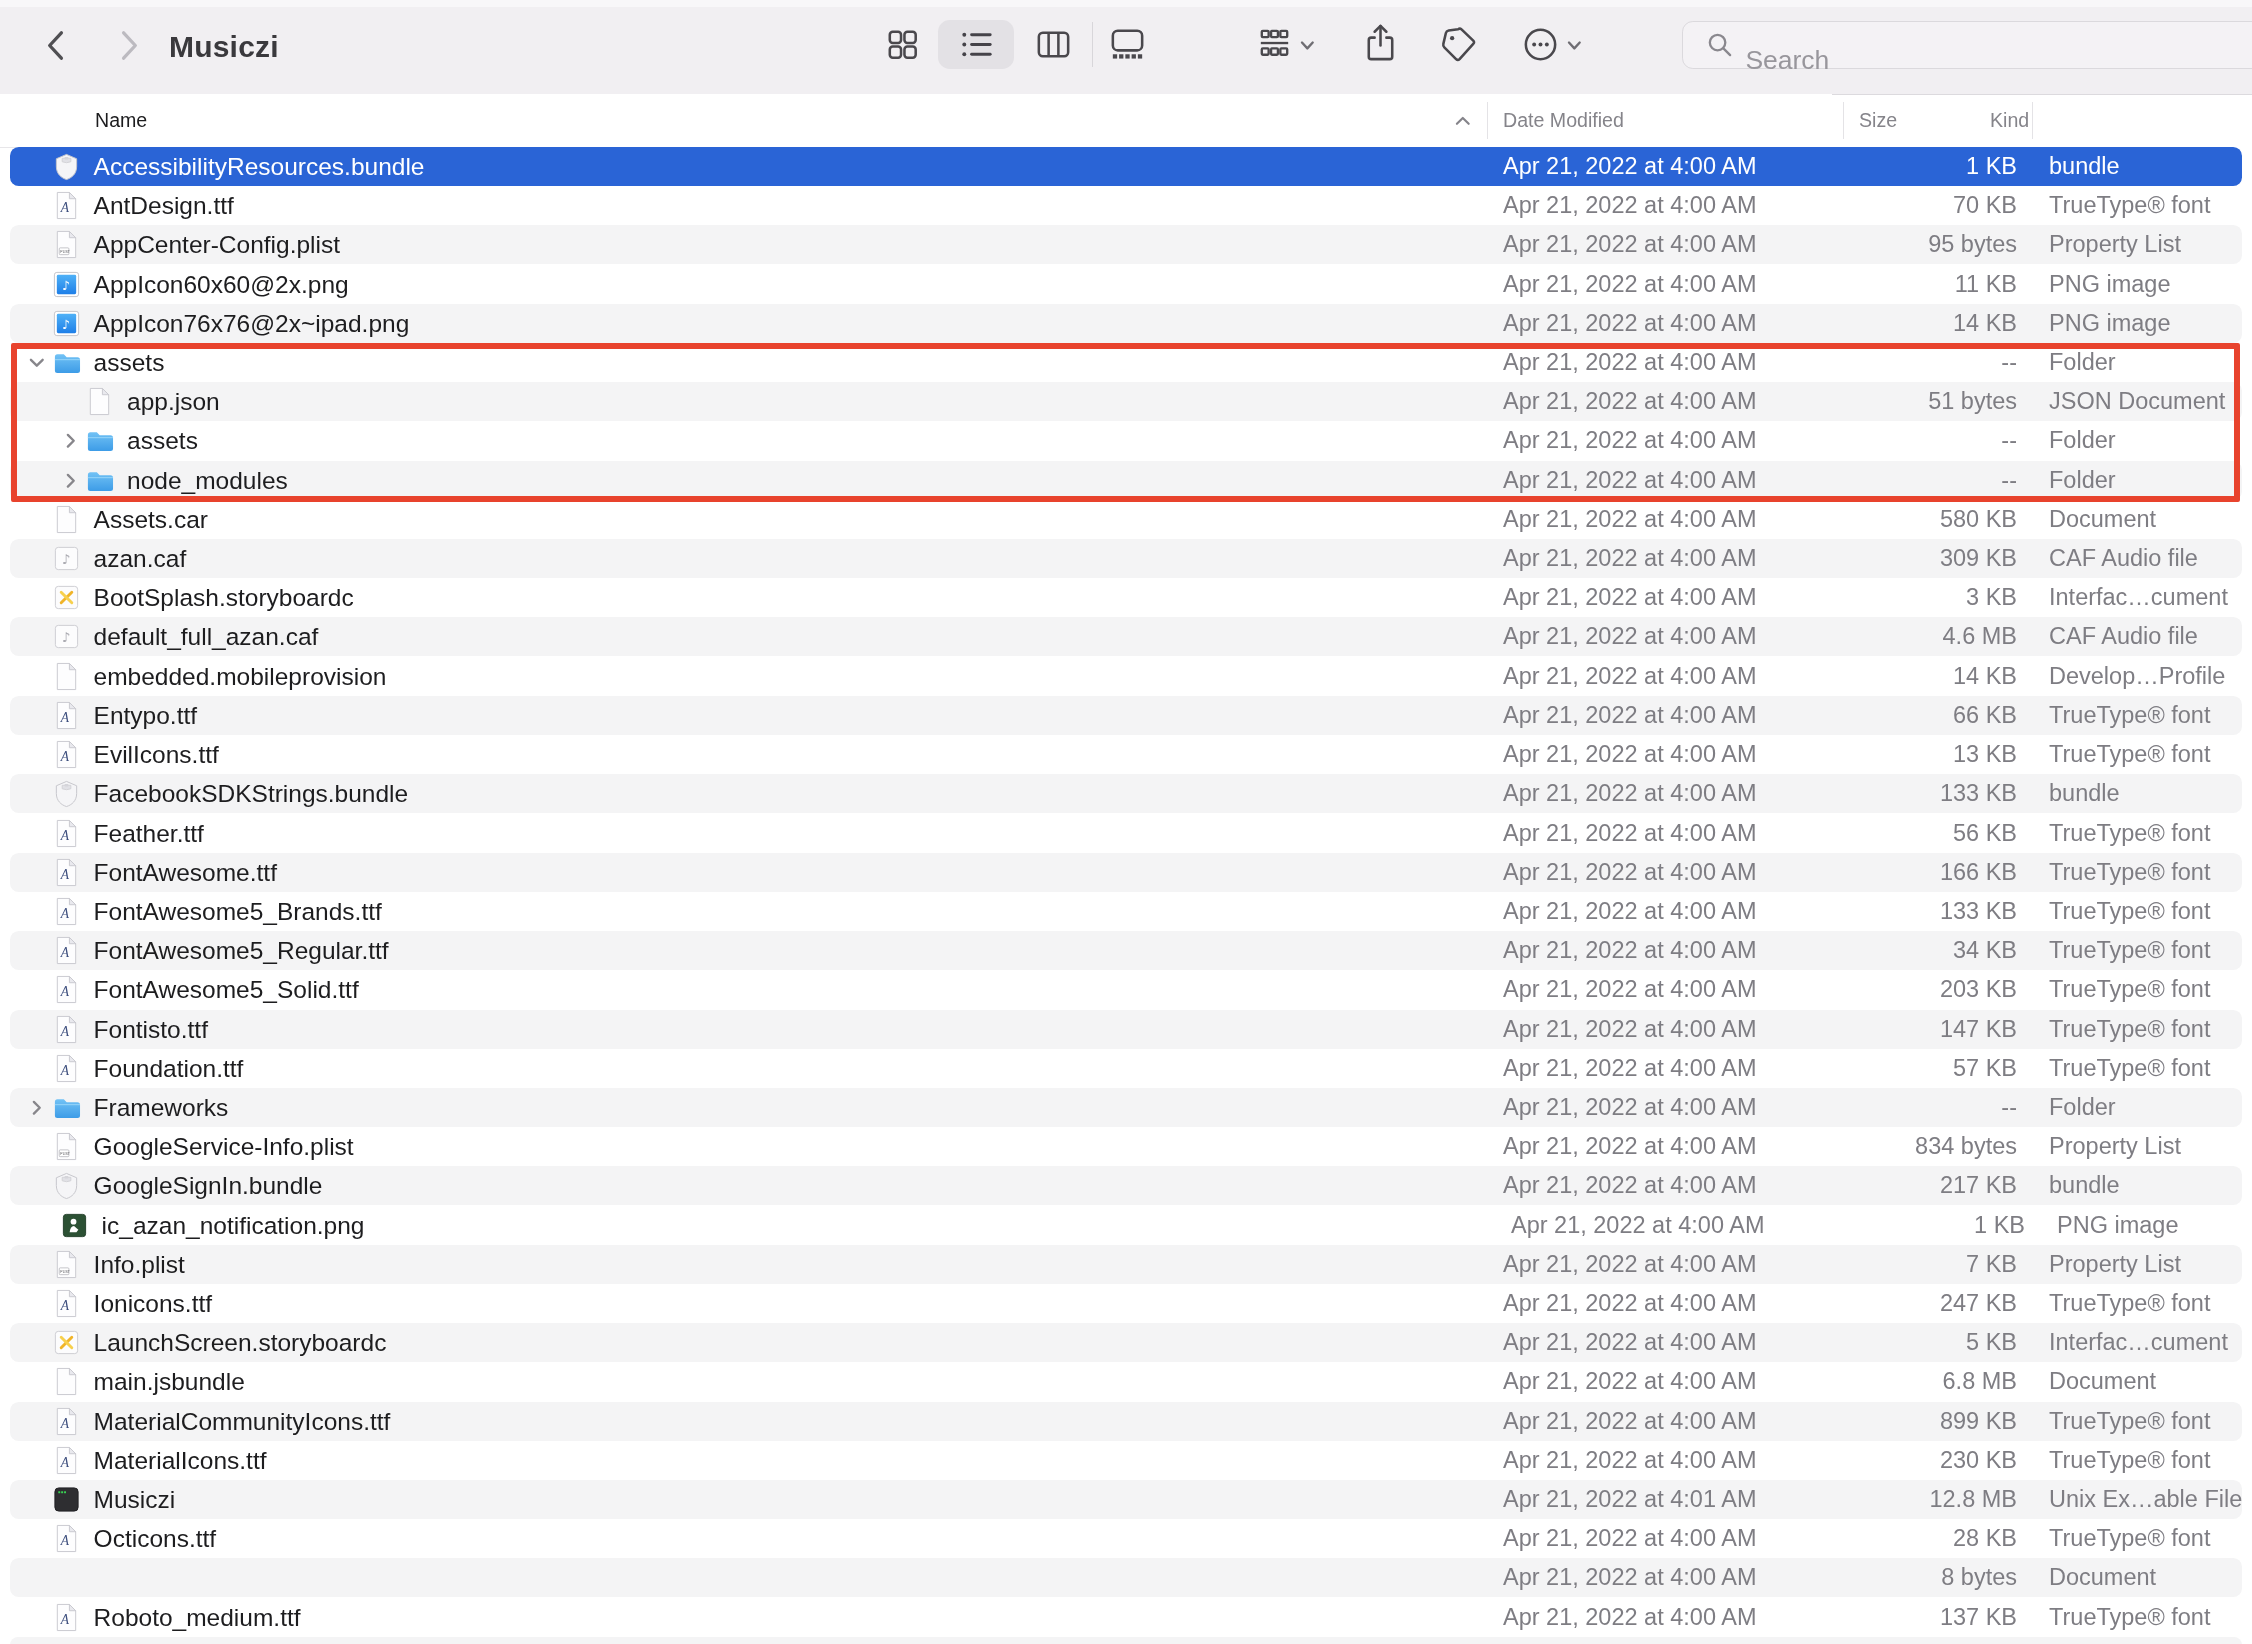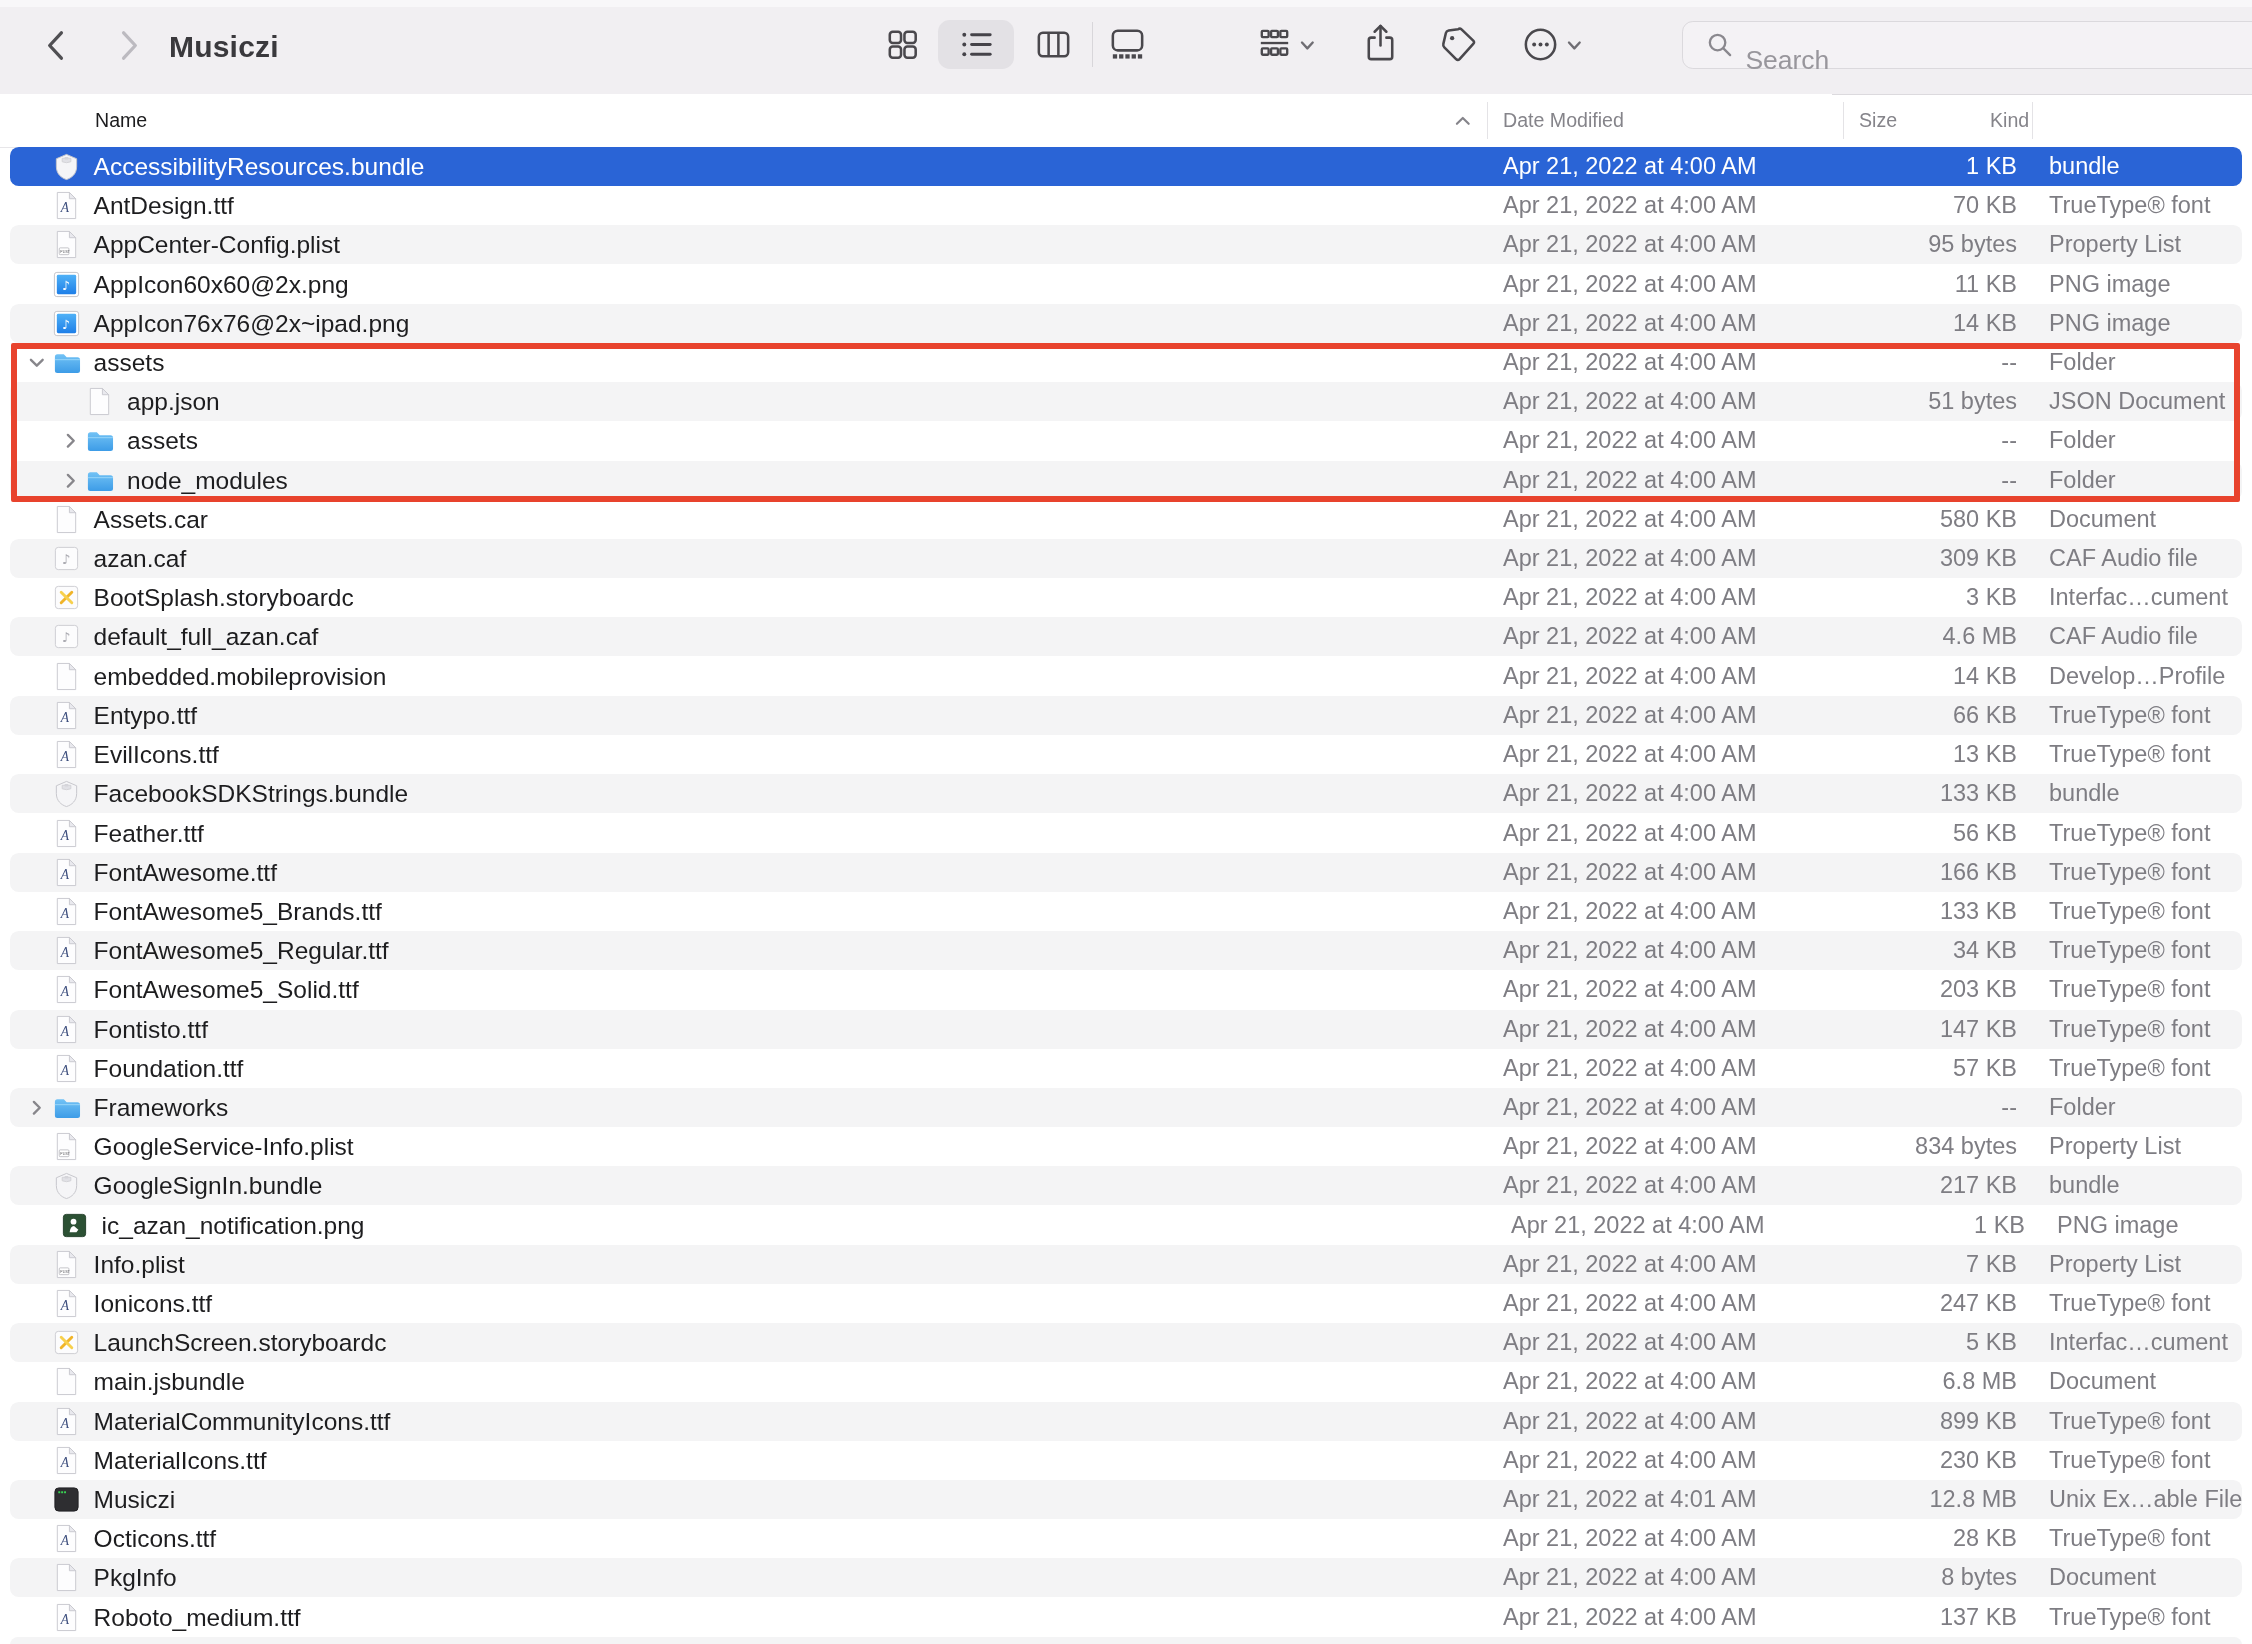--- a/index.html
+++ b/index.html
@@ -874,31 +874,20 @@
           </svg>
         </span>
         <span class="fname">Octicons.ttf</span>
       </div>
       <div class="cell datec">Apr 21, 2022 at 4:00 AM</div>
       <div class="cell sizec">28 KB</div>
       <div class="cell kindc">TrueType® font</div>
     </div>
     <div class="row gray lvl0" style="top: 1411px;">
       <div class="row-bg"></div>
-      <div class="cell namec">
-        <span class="pad"></span>
-        <span class="chev-slot"></span>
-        <span class="icon-slot">
-          <svg width="29" height="29" viewBox="0 0 30 30">
-            <path d="M5.5 1.5 H18 L24.5 8 V28.5 H5.5 Z" fill="#fdfdfe" stroke="#c9c9cf" stroke-width="1"></path>
-            <path d="M18 1.5 V8 H24.5 Z" fill="#e9e9ee" stroke="#c9c9cf" stroke-width="1"></path>
-          </svg>
-        </span>
-        <span class="fname">PkgInfo</span>
-      </div>
       <div class="cell datec">Apr 21, 2022 at 4:00 AM</div>
       <div class="cell sizec">8 bytes</div>
       <div class="cell kindc">Document</div>
     </div>
     <div class="row lvl0" style="top: 1451px;">
       <div class="row-bg"></div>
       <div class="cell namec">
         <span class="pad"></span>
         <span class="chev-slot"></span>
         <span class="icon-slot">

